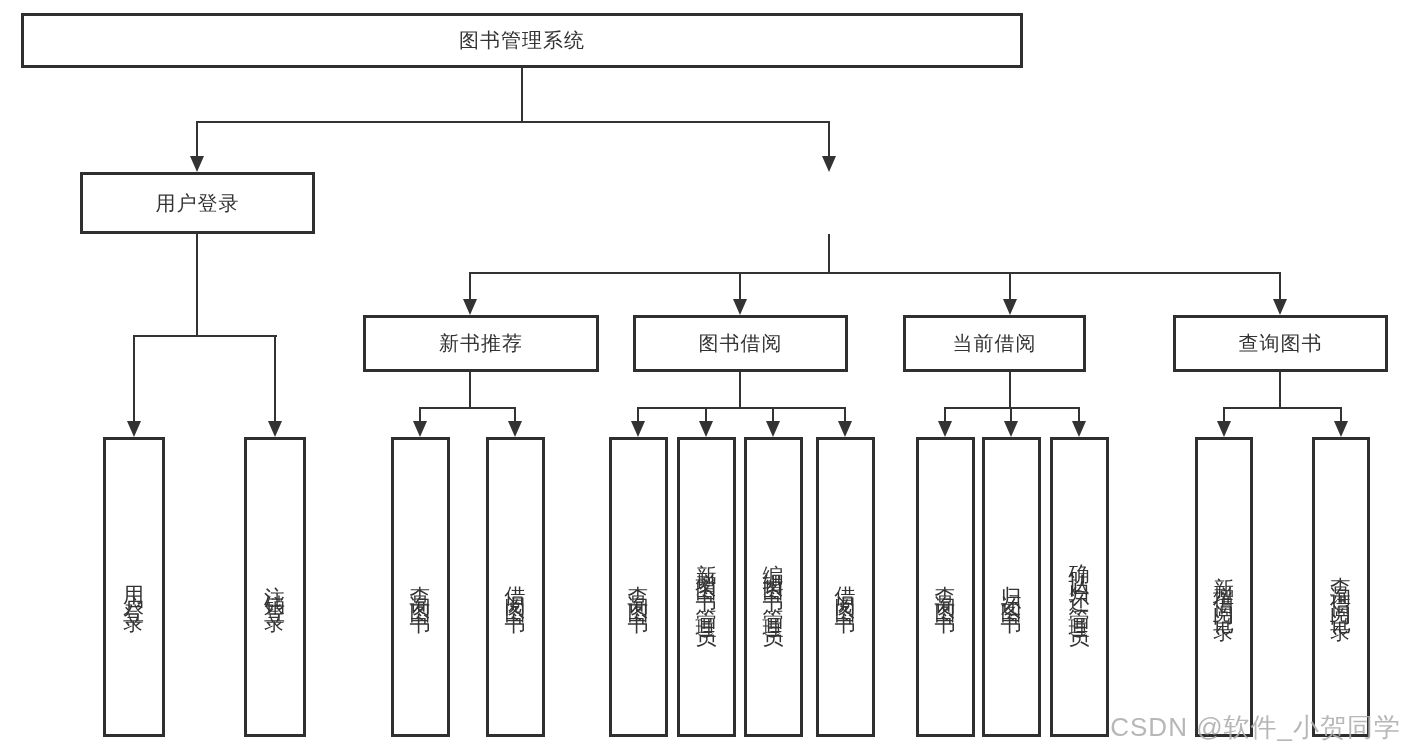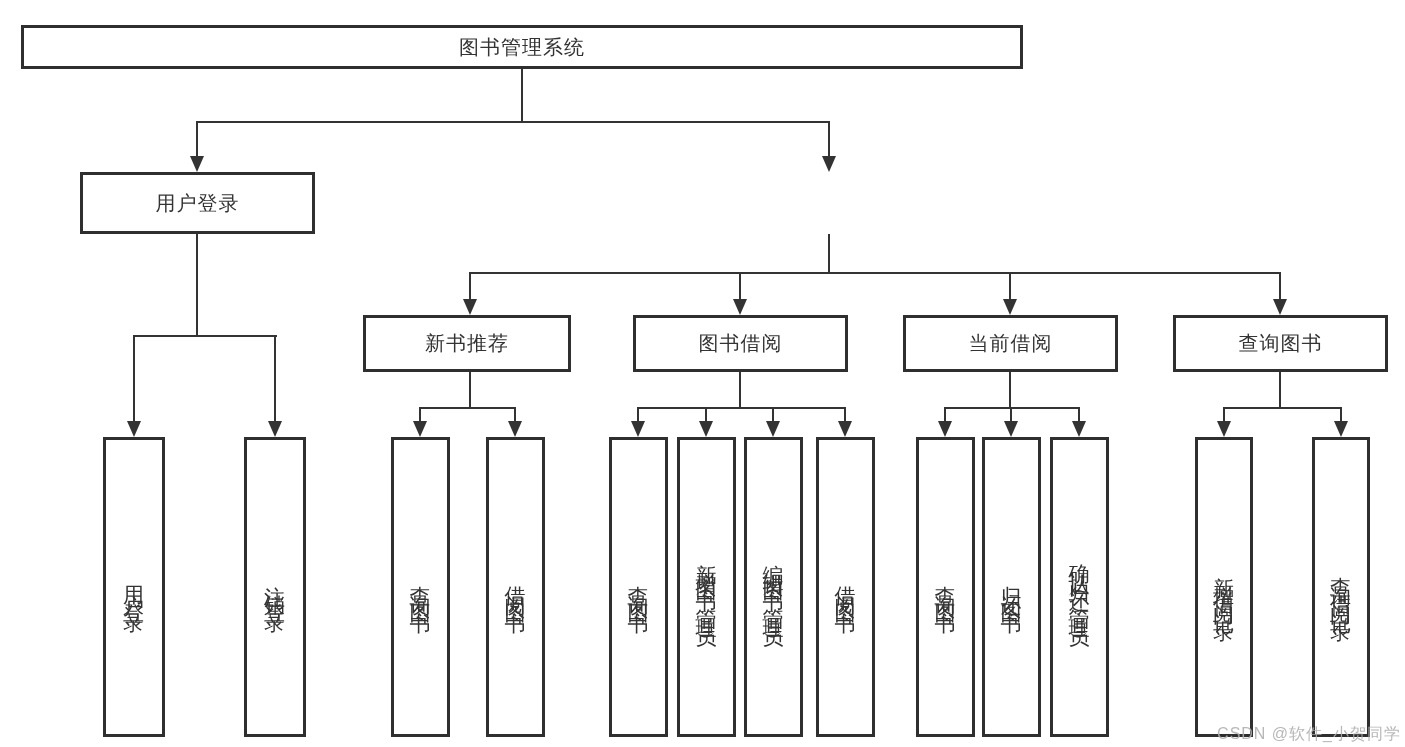--- a/index.html
+++ b/index.html
@@ -46,21 +46,21 @@
     height: 0;
     border-left: 7px solid transparent;
     border-right: 7px solid transparent;
     border-top: 16px solid #333333;
     z-index: 1;
   }
   .watermark {
     position: absolute;
     right: 4px;
     bottom: 2px;
-    font-size: 16px;
+    font-size: 26px;
     color: rgba(175, 175, 175, 0.9);
     letter-spacing: 1px;
     z-index: 5;
     white-space: nowrap;
   }
 </style>
 </head>
 <body>
 
 <div class="canvas">
@@ -131,35 +131,35 @@
 
   <div>
     <div class="line" style="left:1279px;top:372px;width:2px;height:37px"></div>
     <div class="line" style="left:1223px;top:407px;width:119px;height:2px"></div>
     <div class="line" style="left:1223px;top:407px;width:2px;height:16px"></div>
     <div class="arrow" style="left:1217px;top:421px"></div>
     <div class="line" style="left:1340px;top:407px;width:2px;height:16px"></div>
     <div class="arrow" style="left:1334px;top:421px"></div>
   </div>
 
-  <div class="box hbox" style="left:21px;top:25px;width:1002px;height:44px">
+  <div class="box hbox" style="left:21px;top:13px;width:1002px;height:55px">
     <span>图书管理系统</span>
   </div>
 
   <div class="box hbox" style="left:80px;top:172px;width:235px;height:62px">
     <span>用户登录</span>
   </div>
 
-  <div class="box hbox" style="left:363px;top:315px;width:208px;height:57px">
+  <div class="box hbox" style="left:363px;top:315px;width:236px;height:57px">
     <span>新书推荐</span>
   </div>
   <div class="box hbox" style="left:633px;top:315px;width:215px;height:57px">
     <span>图书借阅</span>
   </div>
-  <div class="box hbox" style="left:903px;top:315px;width:215px;height:57px">
+  <div class="box hbox" style="left:903px;top:315px;width:183px;height:57px">
     <span>当前借阅</span>
   </div>
   <div class="box hbox" style="left:1173px;top:315px;width:215px;height:57px">
     <span>查询图书</span>
   </div>
 
   <div class="box" style="left:103px;top:437px;width:62px;height:300px">
     <span class="vtext">用户登录</span>
   </div>
   <div class="box" style="left:244px;top:437px;width:62px;height:300px">

